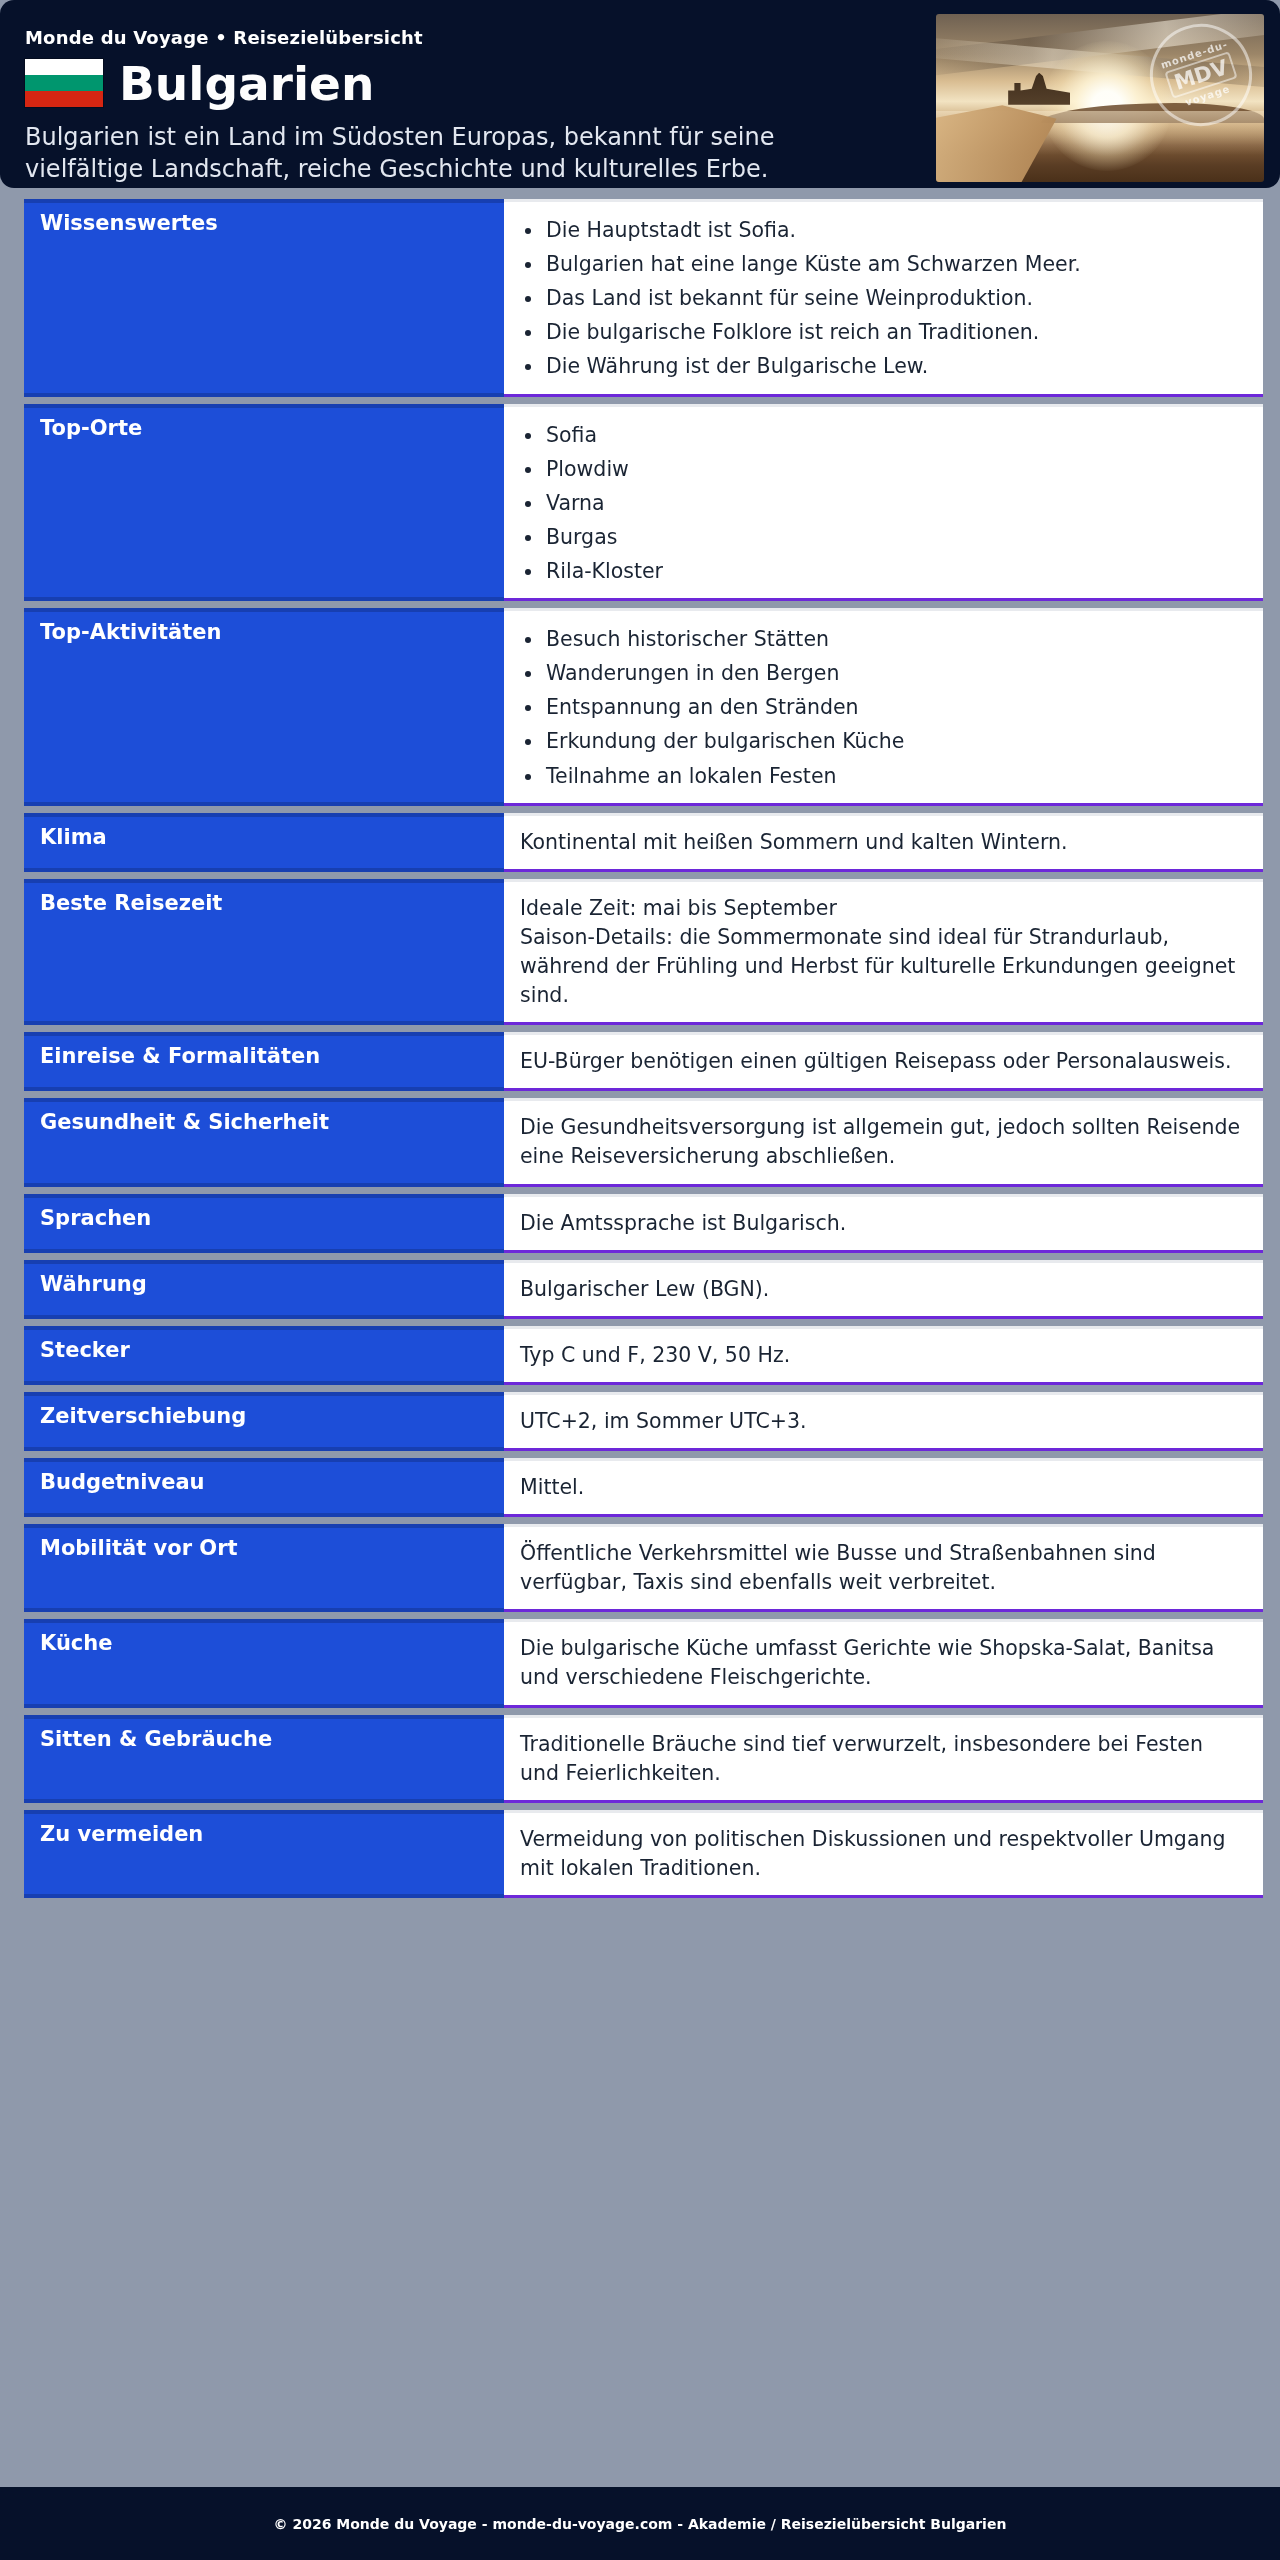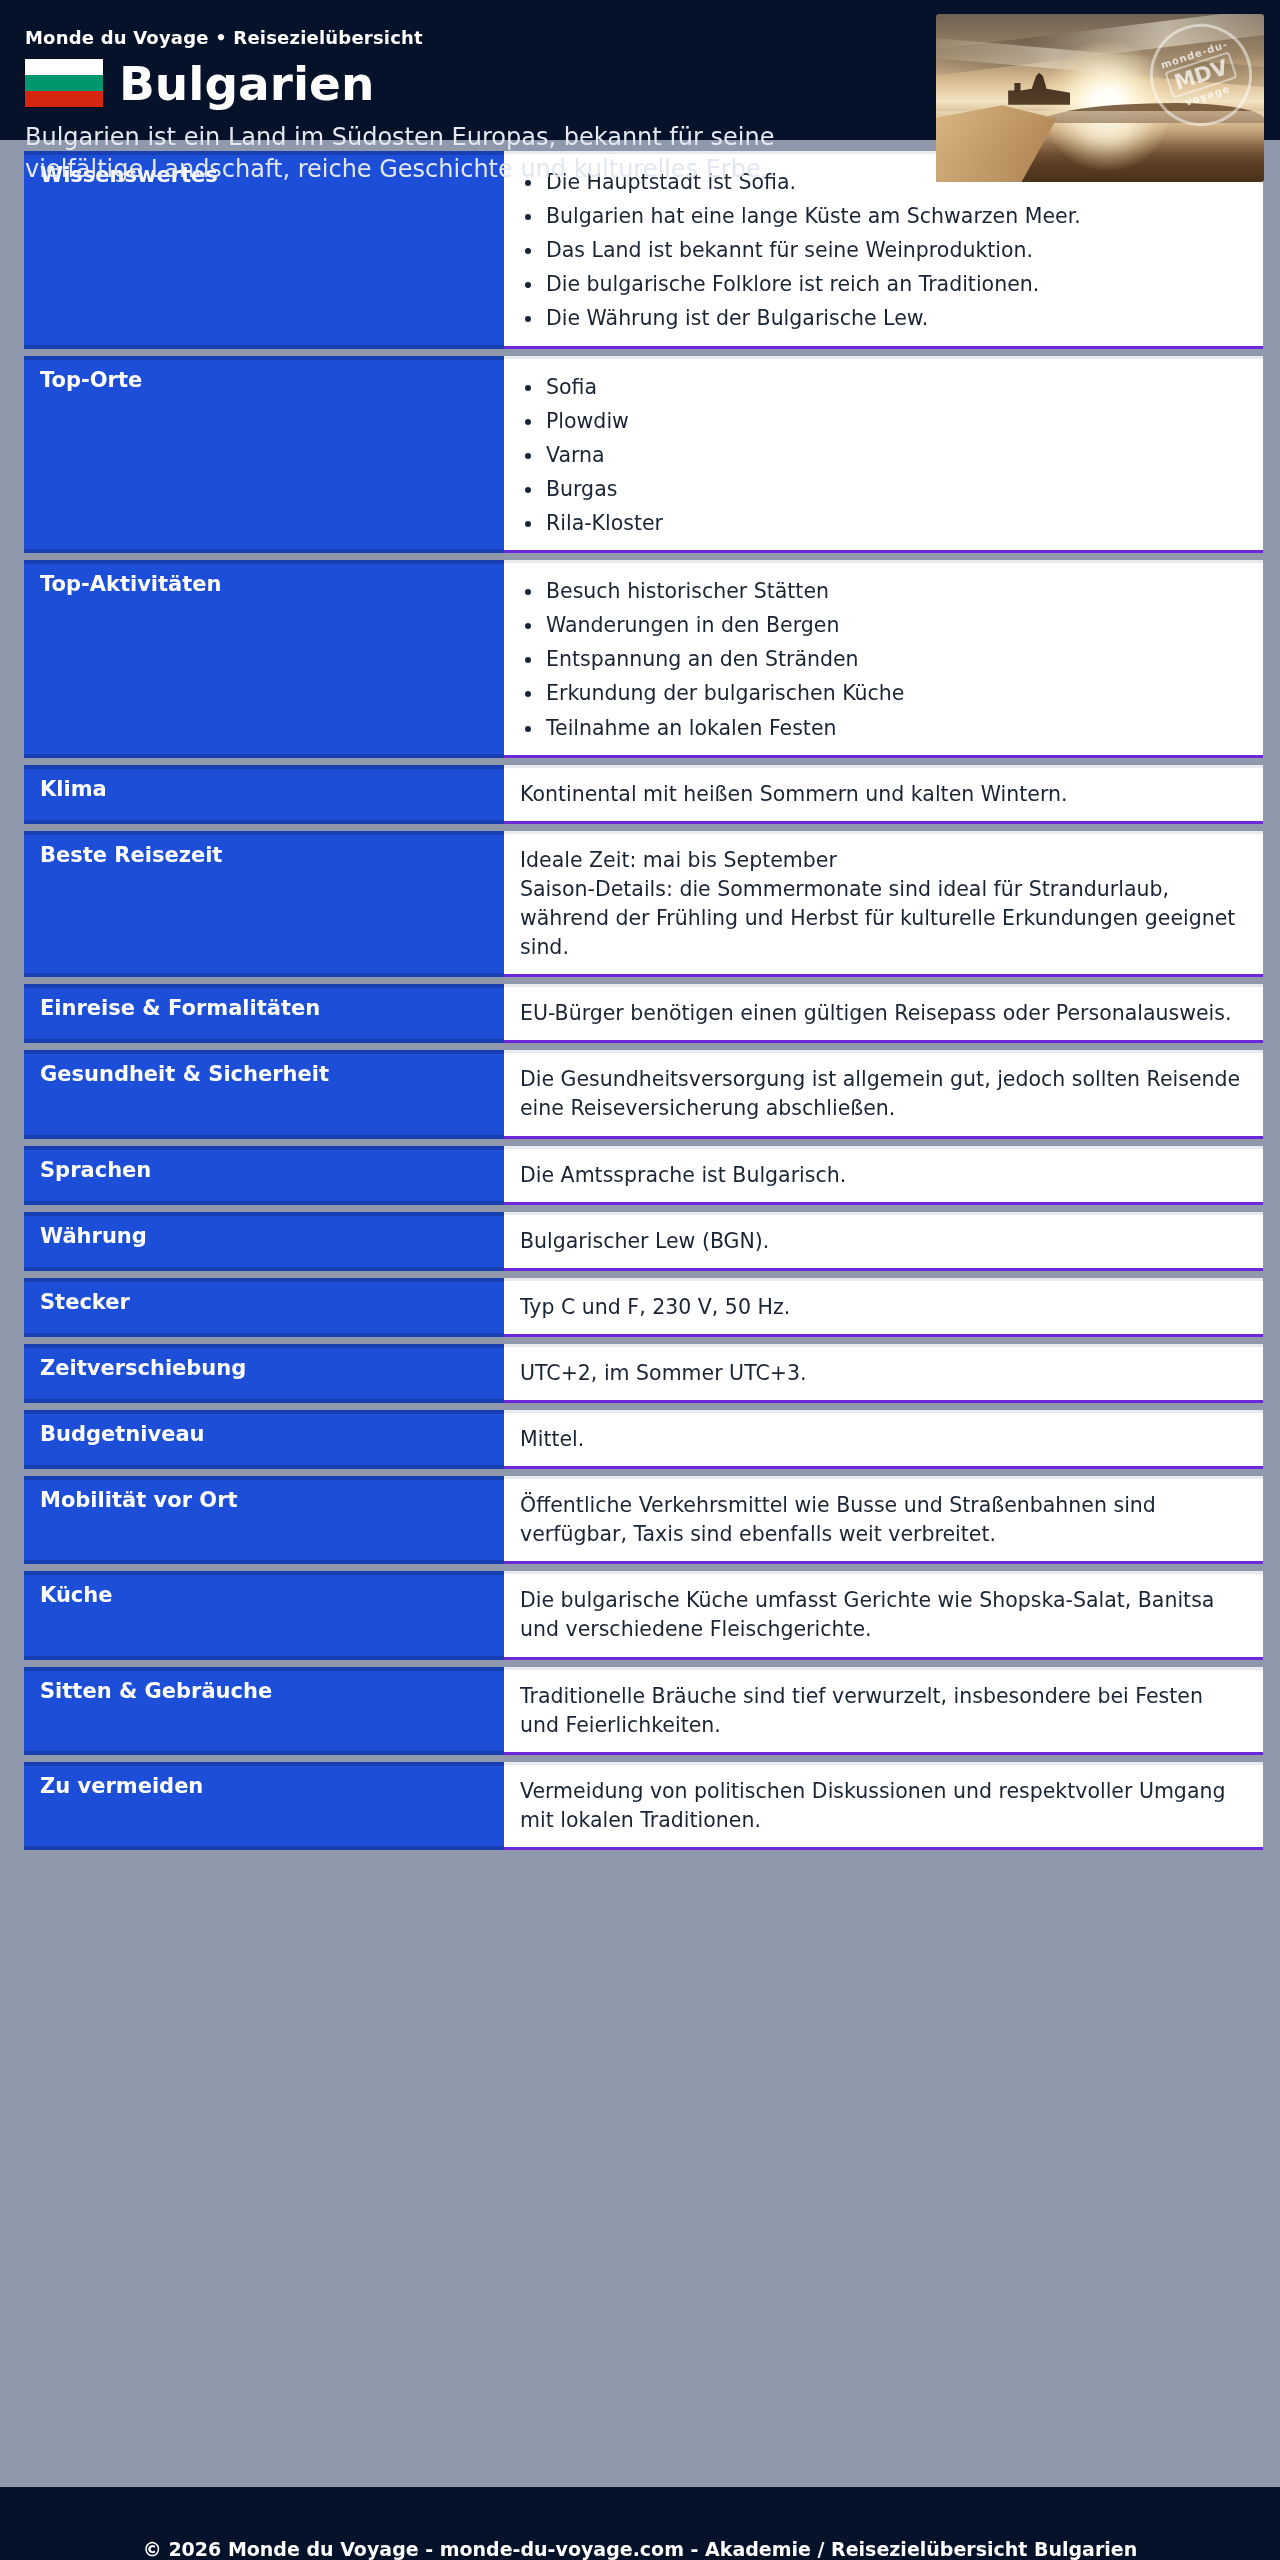--- a/index.html
+++ b/index.html
@@ -4,22 +4,22 @@
 <style>
   html,body{margin:0;padding:0;}
   body{
     width:1280px;height:2560px;position:relative;overflow:hidden;
     background:#8f99ab;
     font-family:"DejaVu Sans","Liberation Sans",sans-serif;
     -webkit-font-smoothing:antialiased;
   }
   
   .hdr{
-    position:relative;width:100%;height:140px;box-sizing:border-box;
-    background:#06112a;color:#fff;padding:27px 0 0 25px;
+    position:relative;width:100%;height:188px;box-sizing:border-box;
+    background:#06112a;color:#fff;padding:27px 0 0 25px;border-radius:14px;
   }
   .crumb{font-size:18px;font-weight:bold;letter-spacing:.2px;}
   .title-row{display:flex;align-items:flex-end;gap:16px;margin-top:11px;}
   .flag{
     width:78px;height:48px;display:flex;flex-direction:column;flex:none;
     box-shadow:0 0 0 1px rgba(0,0,0,.25);
   }
   .flag span{flex:1;}
   .f-w{background:#ffffff;}
   .f-g{background:#00966e;}
@@ -90,22 +90,22 @@
     font-size:20.5px;line-height:1.42;padding:12px 16px;
     border-top:3px solid #e8eaee;border-bottom:3px solid #6d28d9;
   }
   table.info td.txt{white-space:pre-line;}
   table.info ul{margin:2px 0 0 0;padding:0 0 0 24px;}
   table.info li{padding-left:2px;}
   table.info li + li{margin-top:5px;}
   
   .ftr{
     position:absolute;left:0;bottom:0;width:100%;height:73px;
-    background:#06112a;color:#fff;display:flex;align-items:flex-end;justify-content:center;
-    font-size:19px;font-weight:bold;
+    background:#06112a;color:#fff;display:flex;align-items:center;justify-content:center;
+    font-size:14px;font-weight:bold;
   }
 </style>
 </head>
 <body>
 
 <header class="hdr">
   <div class="crumb">Monde du Voyage • Reisezielübersicht</div>
   <div class="title-row">
     <span class="flag">
         <span class="f-w"></span>

